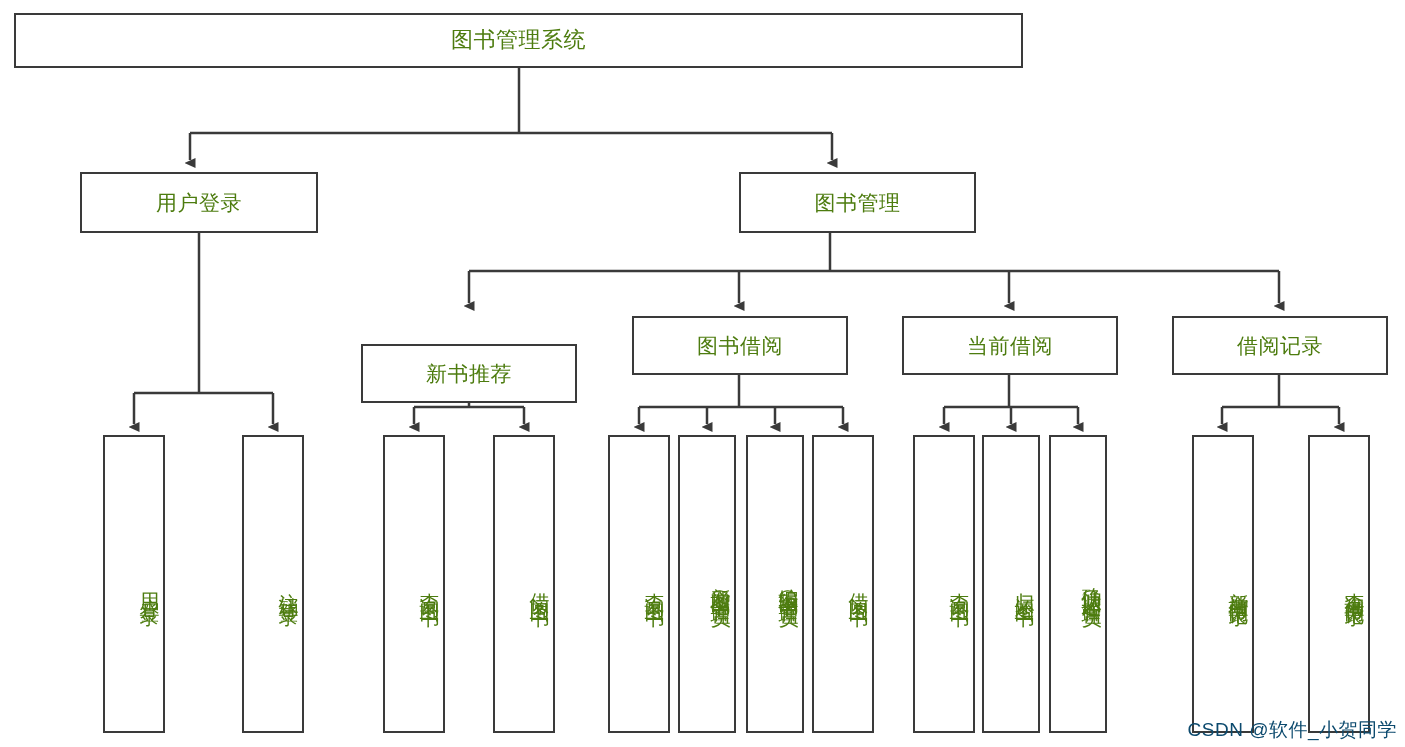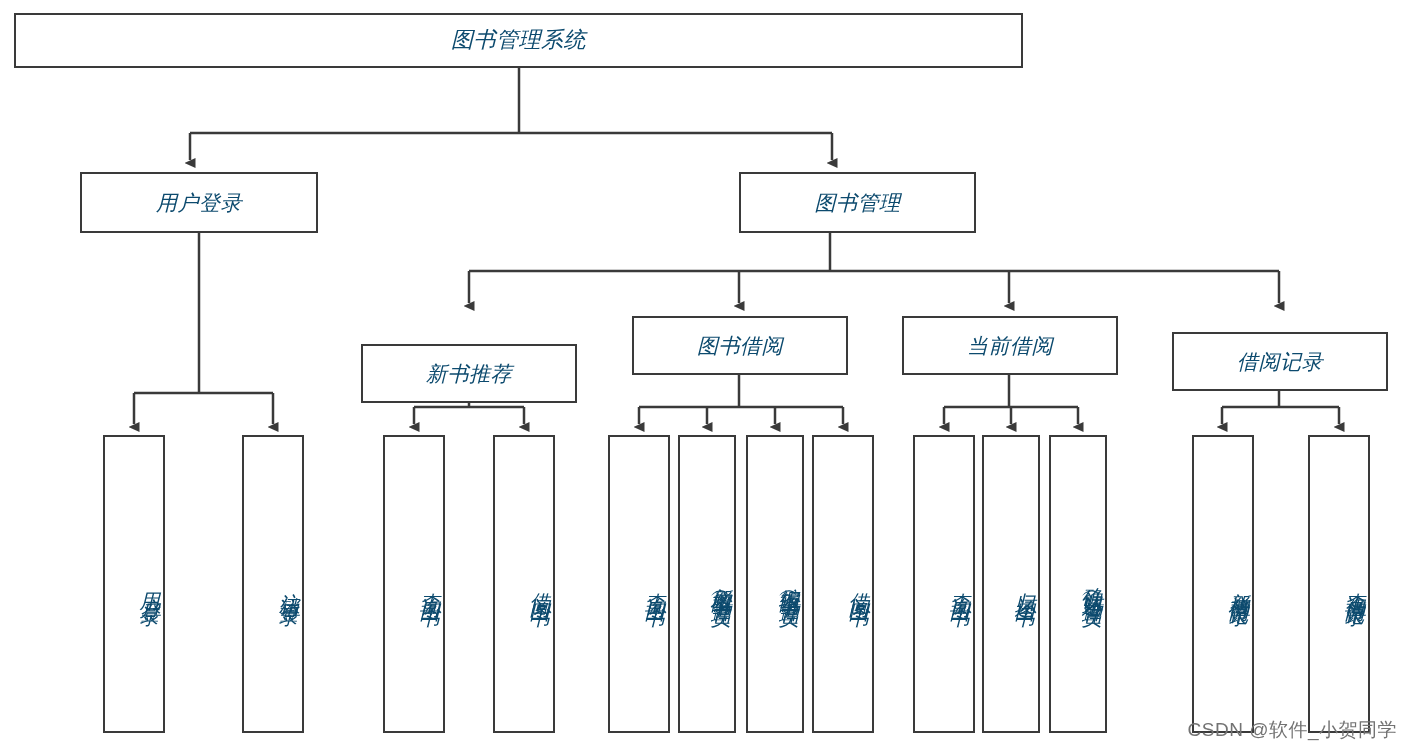--- a/index.html
+++ b/index.html
@@ -25,26 +25,25 @@
     top: 0;
     width: 1405px;
     height: 747px;
   }
   
   .node {
     position: absolute;
     box-sizing: border-box;
     border: 2.5px solid #3a3a3a;
     background: #ffffff;
-    color: #0c4a6e;
+    color: #4d7c0f;
     display: flex;
     align-items: center;
     justify-content: center;
     text-align: center;
-    font-style: italic;
   }
   .node.horiz {
     font-size: 21px;
     letter-spacing: 0.5px;
     line-height: 1.2;
   }
   .node.root {
     font-size: 22px;
   }
   .node.vert {
@@ -62,21 +61,21 @@
     padding-top: 3px;
   }
   .node-label {
     display: block;
   }
   .watermark {
     position: absolute;
     right: 8px;
     bottom: 4px;
     font-size: 19px;
-    color: #737373;
+    color: #0c4a6e;
     letter-spacing: 0.5px;
     white-space: nowrap;
     pointer-events: none;
   }
 </style>
 </head>
 <body>
 
 <div id="diagram-root">
 
@@ -147,21 +146,21 @@
   </div>
 
   <div class="node horiz" style="left:632px; top:316px; width:216px; height:59px;">
     <span class="node-label">图书借阅</span>
   </div>
 
   <div class="node horiz" style="left:902px; top:316px; width:216px; height:59px;">
     <span class="node-label">当前借阅</span>
   </div>
 
-  <div class="node horiz" style="left:1172px; top:316px; width:216px; height:59px;margin-top:16px;">
+  <div class="node horiz" style="left:1172px; top:316px; width:216px; height:59px;">
     <span class="node-label">借阅记录</span>
   </div>
 
   <div class="node vert" style="left:103px; top:435px; width:62px; height:298px;">
     <span class="node-label">用户登录</span>
   </div>
   <div class="node vert" style="left:242px; top:435px; width:62px; height:298px;">
     <span class="node-label">注销登录</span>
   </div>
 

